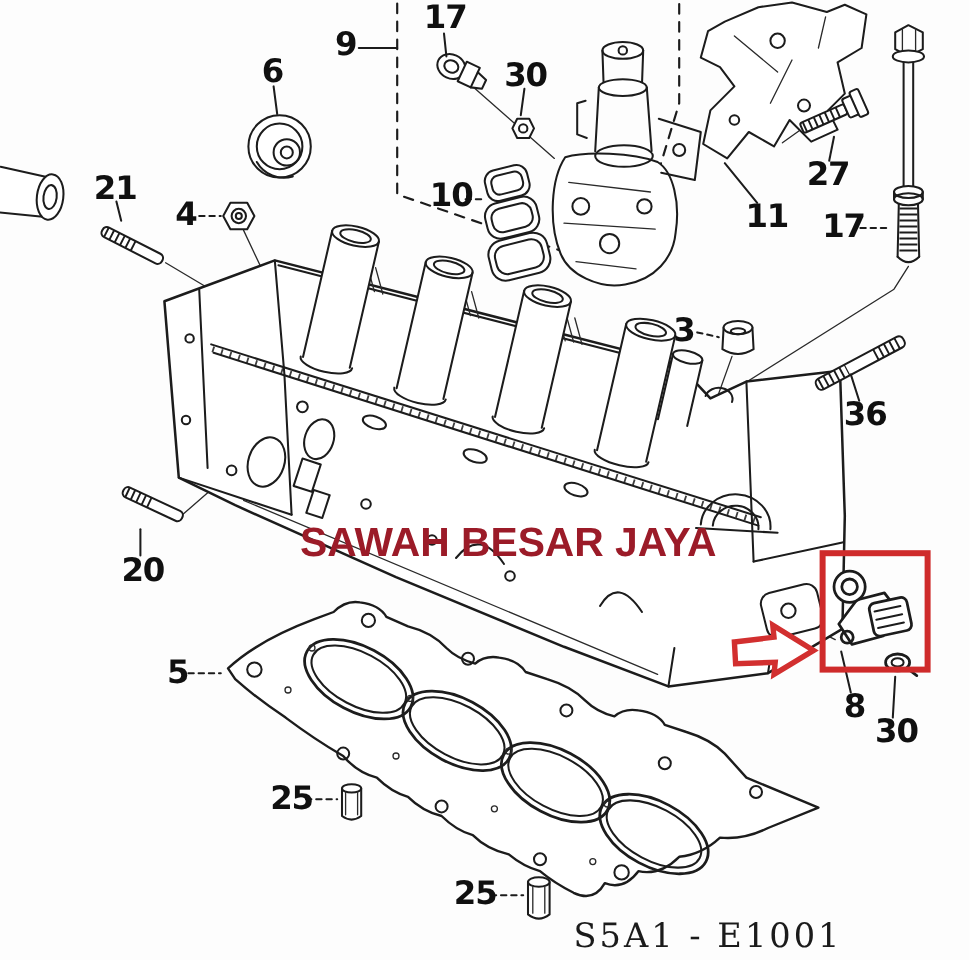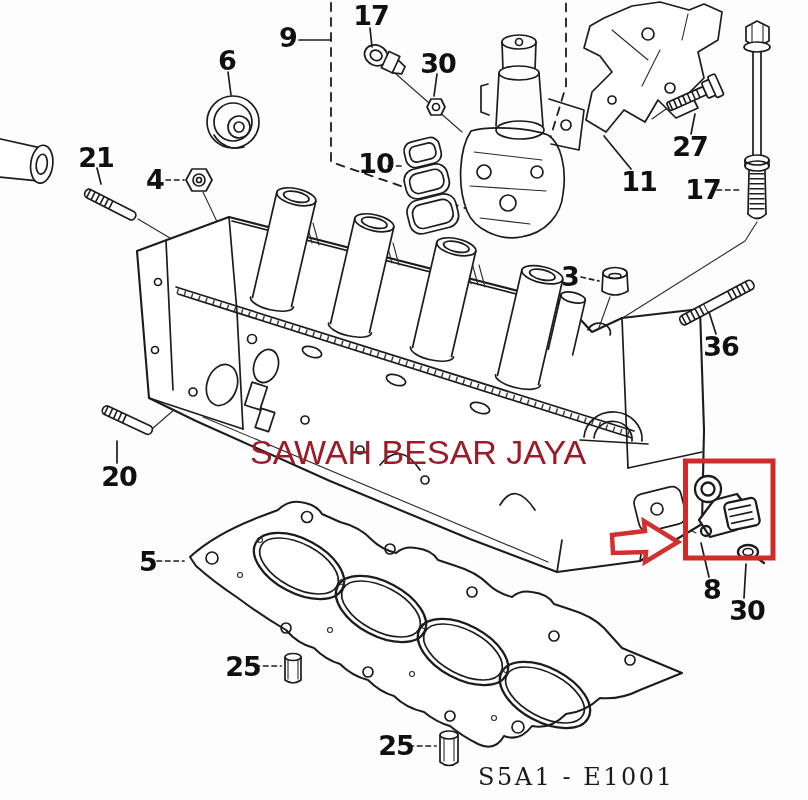--- a/index.html
+++ b/index.html
@@ -10,23 +10,23 @@
   svg .f  { fill:#ffffff; }
   svg .thin { stroke-width:1.1; stroke:#2a2a2a; }
   svg .hv { stroke-width:2.3; }
   svg .thread { stroke-dasharray:1.6,3.4; stroke-linecap:butt; }
   svg .hatch { stroke-dasharray:1.5,6; stroke-width:5; stroke-linecap:butt; opacity:.85; }
   svg .dash9 { stroke-dasharray:8,7; stroke-width:1.8; }
   svg .ldash { stroke-dasharray:4.5,4; }
   .lbl { position:absolute; transform:translate(-50%,-50%); font-weight:bold; font-size:27px;
          color:#101010; letter-spacing:-1px; white-space:nowrap; }
   .watermark { position:absolute; left:250px; top:433px; font-family:"Liberation Sans",sans-serif;
-               font-weight:normal; font-size:34px; letter-spacing:0; white-space:nowrap; }
+               font-weight:bold; font-size:34px; letter-spacing:0; white-space:nowrap; }
   .code { position:absolute; left:478px; top:763px; font-family:"DejaVu Serif",serif;
-          font-size:24px; color:#1b1b1b; letter-spacing:2.5px; white-space:nowrap; }
+          font-size:28px; color:#1b1b1b; letter-spacing:2.5px; white-space:nowrap; }
 </style>
 </head>
 <body>
 
 <div class="stage">
 <svg width="808" height="800" viewBox="0 0 808 800">
 
   <g>
     <polyline class="ln dash9" points="331,3 331,162 523,228 566,86 566,3"></polyline>
   </g>

